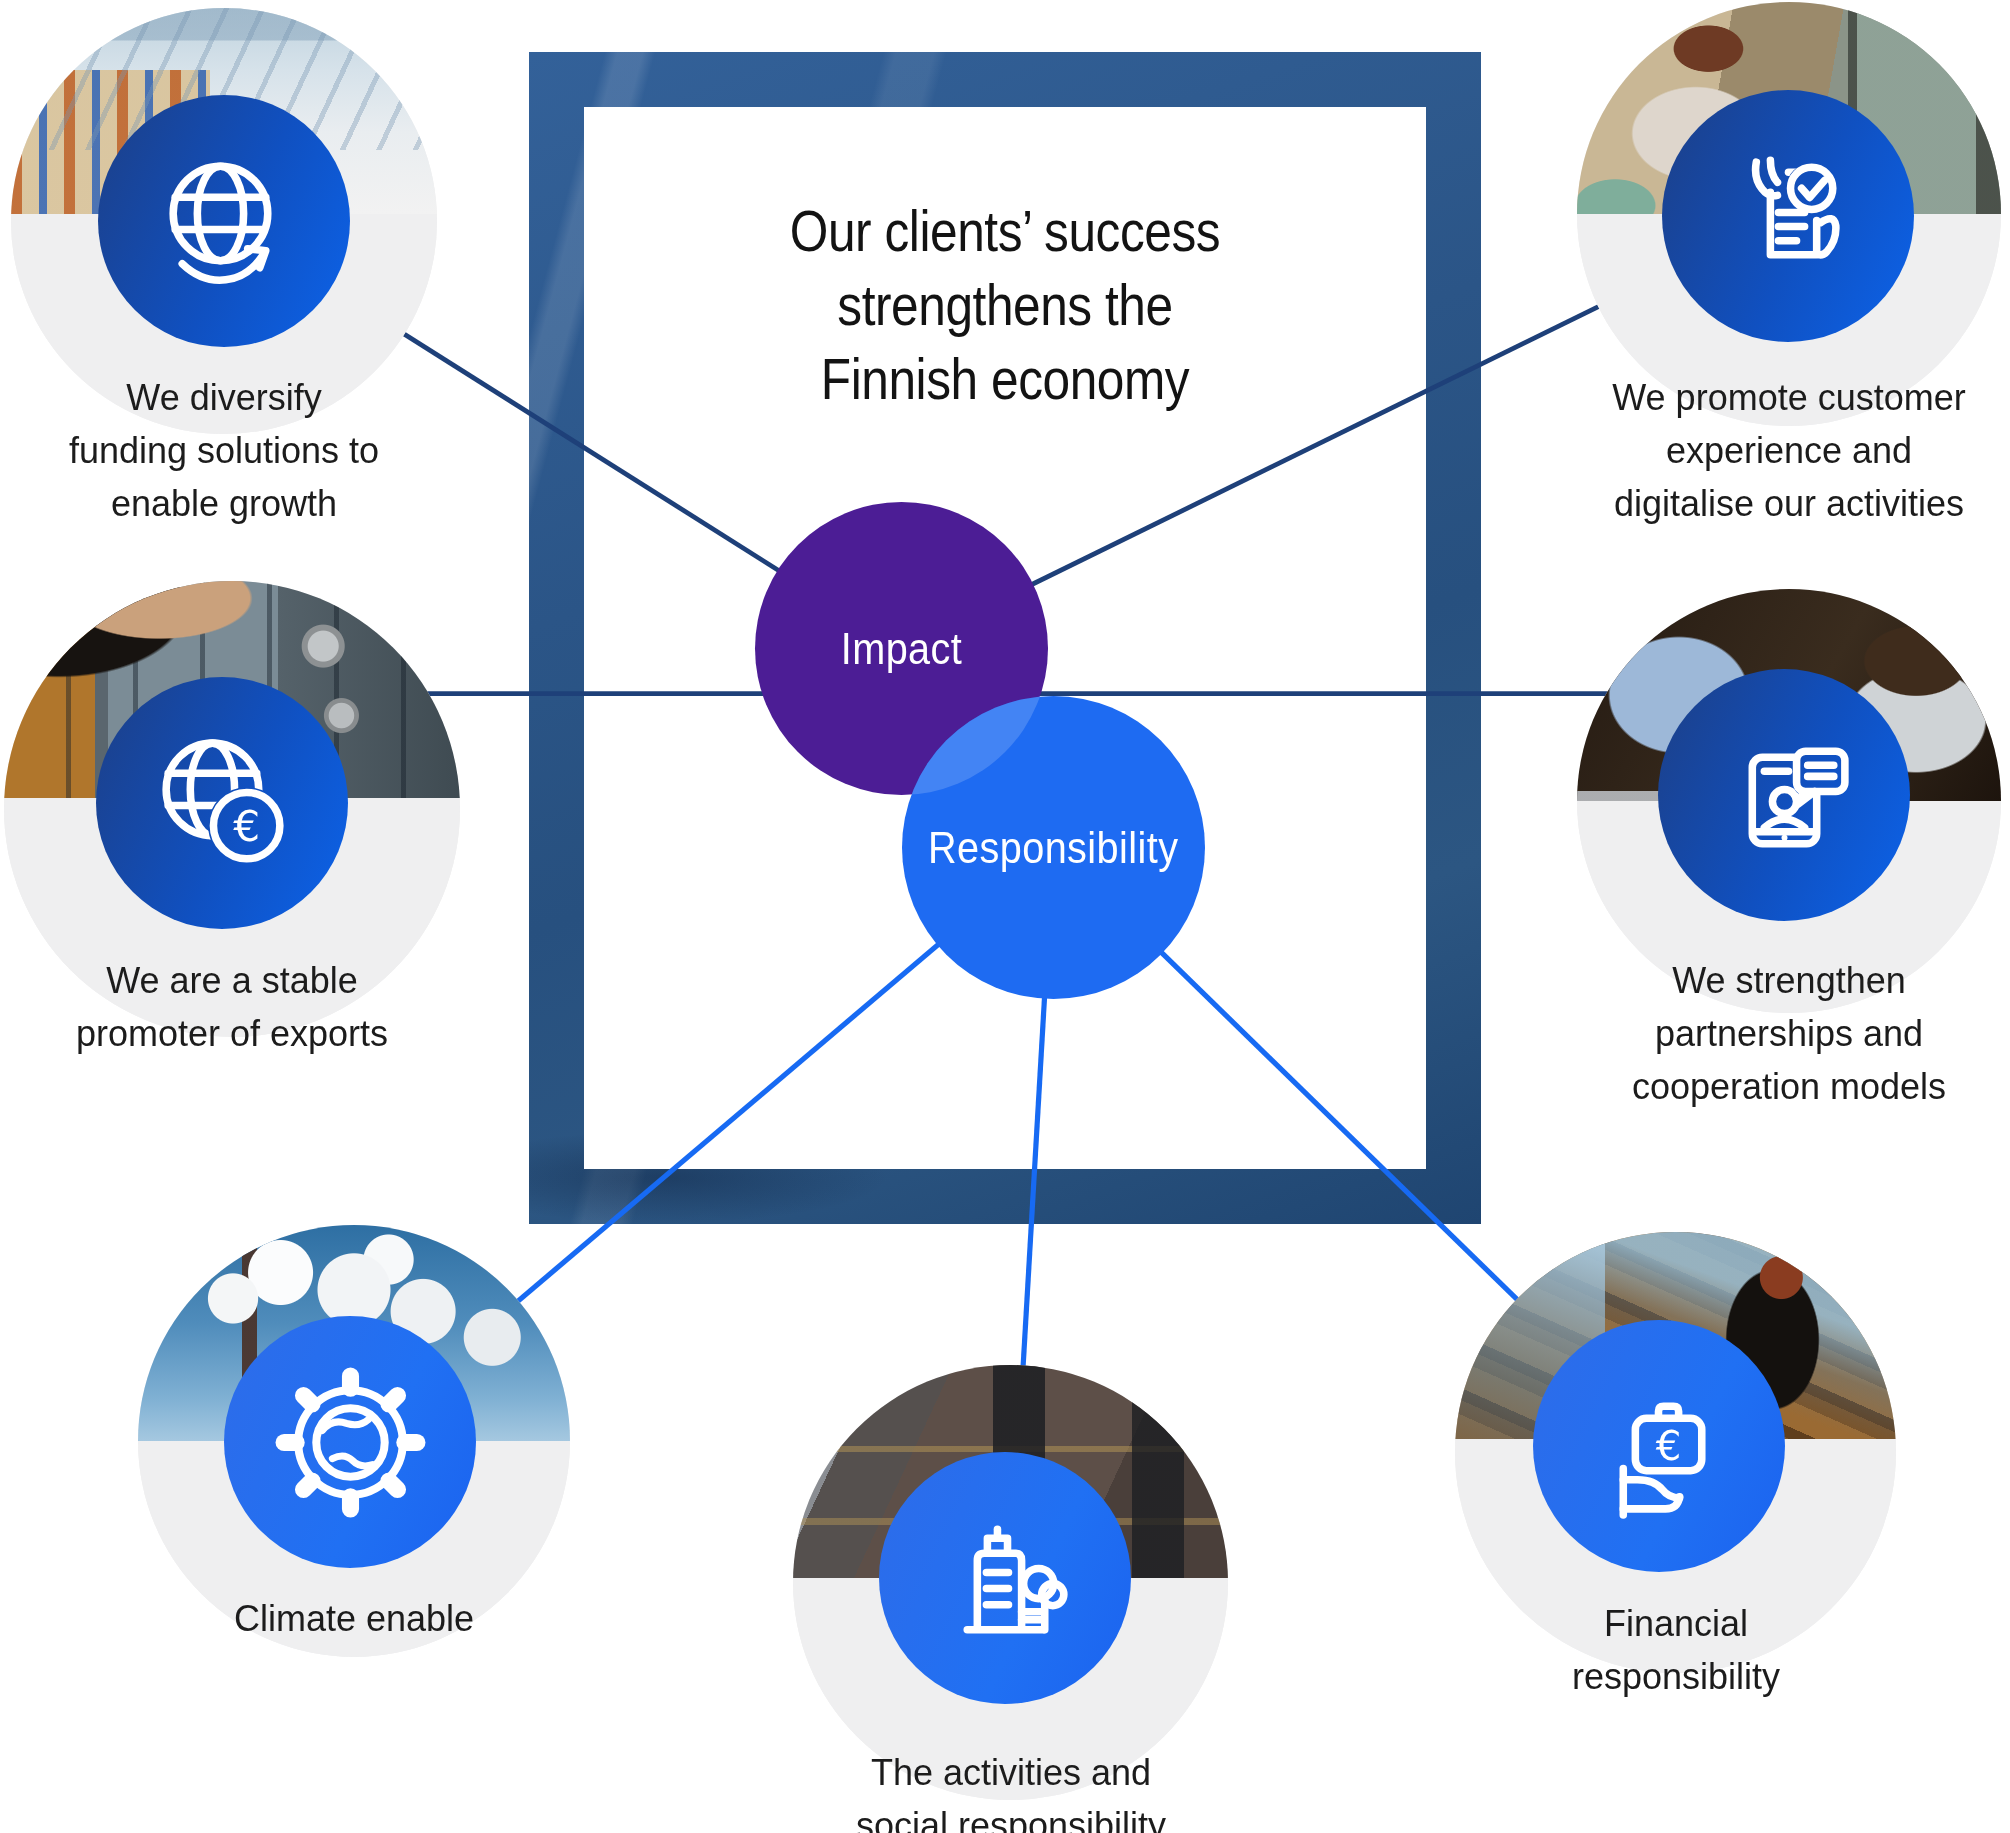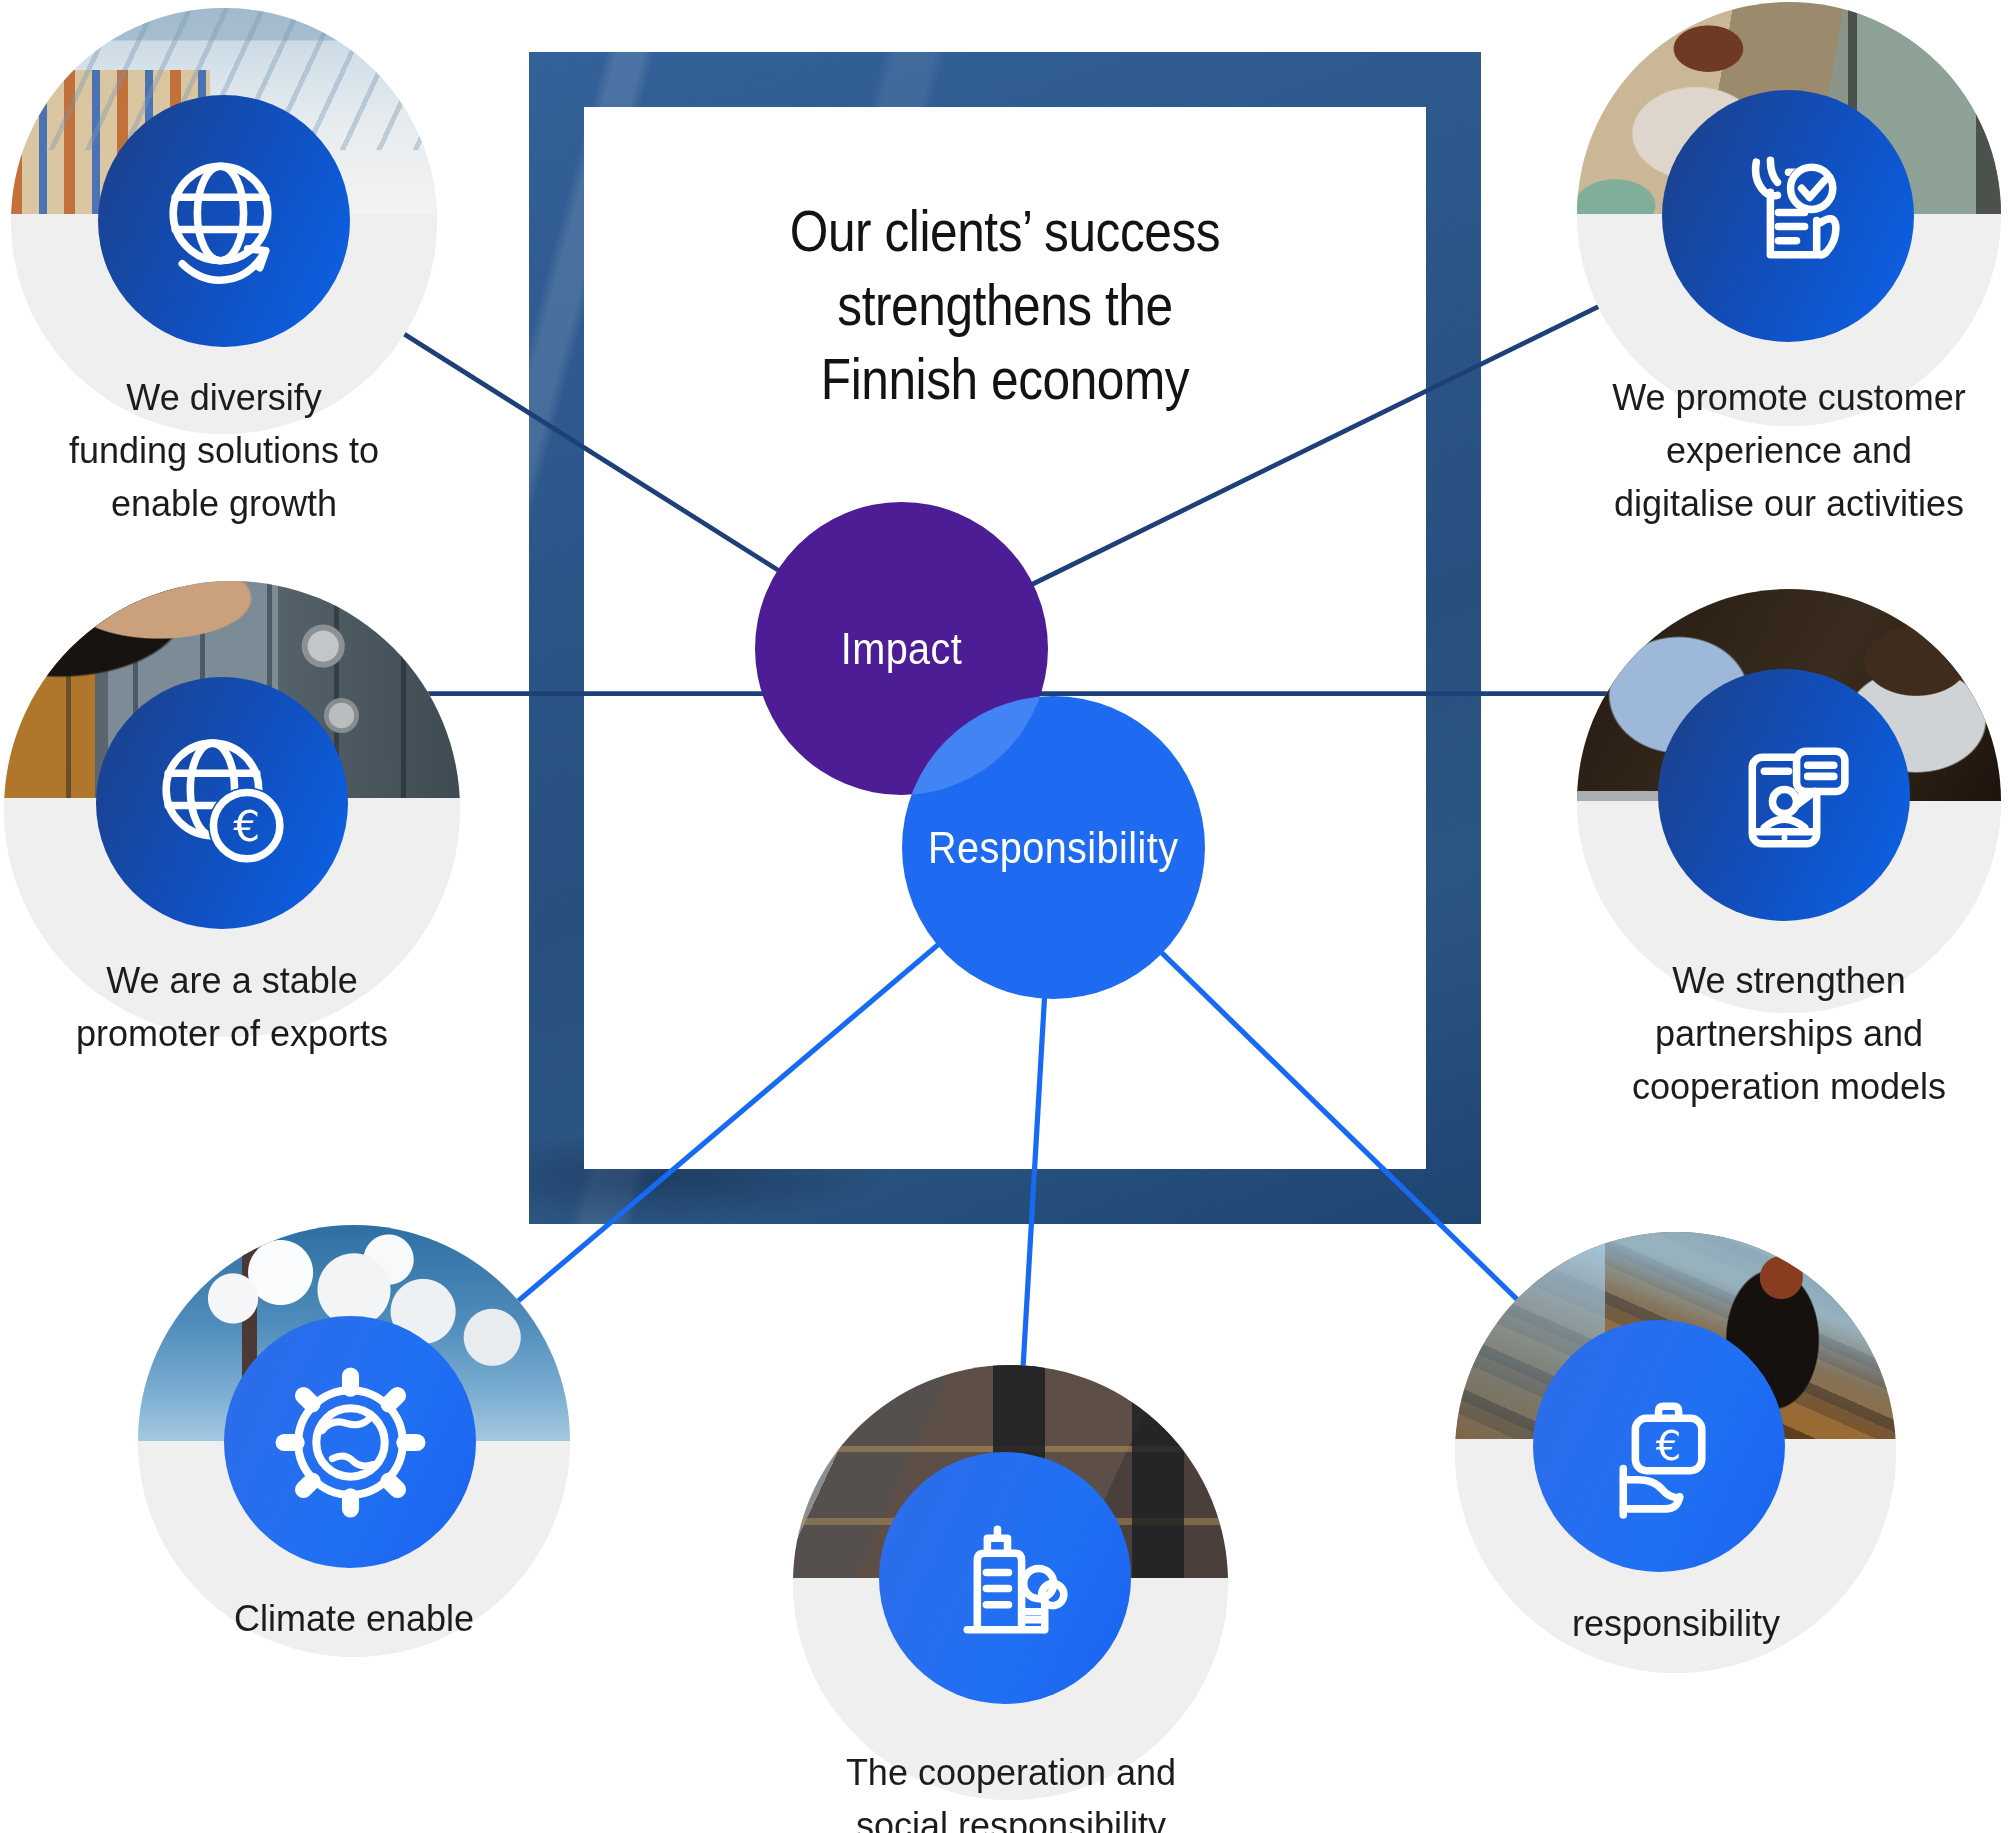--- a/index.html
+++ b/index.html
@@ -248,39 +248,40 @@
     <path d="M72 40 v-9"></path>
     <path d="M61 74 h22 M61 90 h22 M61 106 h22"></path>
     <path d="M42 131 h76"></path>
     <path d="M96 113 h20 M96 121 h20"></path>
     <circle cx="113" cy="85" r="15"></circle>
     <circle cx="127" cy="96" r="11"></circle>
     <path d="M119 131 V98"></path>
   </svg>
 </div>
 <div class="node-label" style="left:746px;top:1746px;">
-  <span>The cooperation and</span>
+  <span>The activities and</span>
   <span>social responsibility</span>
 </div>
 
 <div class="big-circle" style="left:1455px;top:1232px;width:441px;height:441px;">
   <div class="photo ph-stairs" style="height:47%;"></div>
   <div class="gray-half" style="height:53%;"></div>
 </div>
 <div class="icon-circle icon-resp-side" style="left:1533px;top:1320px;">
   <svg class="icon" width="161" height="161" viewBox="0 0 160 160" fill="none" stroke="#fff" stroke-width="7.5" stroke-linecap="round" stroke-linejoin="round">
     <rect x="56" y="52" width="66" height="52" rx="11"></rect>
     <path d="M79 52 v-7 q0 -5 5 -5 h10 q5 0 5 5 v7"></path>
     <text x="89" y="93" font-size="40" fill="#fff" stroke="none" text-anchor="middle" font-family="DejaVu Sans, sans-serif">€</text>
     <path d="M44 102 v46"></path>
     <path d="M44 113 h14 q17 0 25 10 q6 8 17 8"></path>
     <path d="M44 142 h42 q12 0 14 -12"></path>
   </svg>
 </div>
 <div class="node-label" style="left:1411px;top:1597px;">
+  <span>Financial</span>
   <span>responsibility</span>
 </div>
 
 <div class="big-circle" style="left:1577px;top:589px;width:424px;height:424px;">
   <div class="photo ph-meeting"></div>
   <div class="gray-half" style="height:50%;"></div>
 </div>
 <div class="icon-circle icon-impact-side" style="left:1658px;top:669px;">
   <svg class="icon" width="161" height="161" viewBox="0 0 160 160" fill="none" stroke="#fff" stroke-width="7.5" stroke-linecap="round" stroke-linejoin="round">
     <defs>

